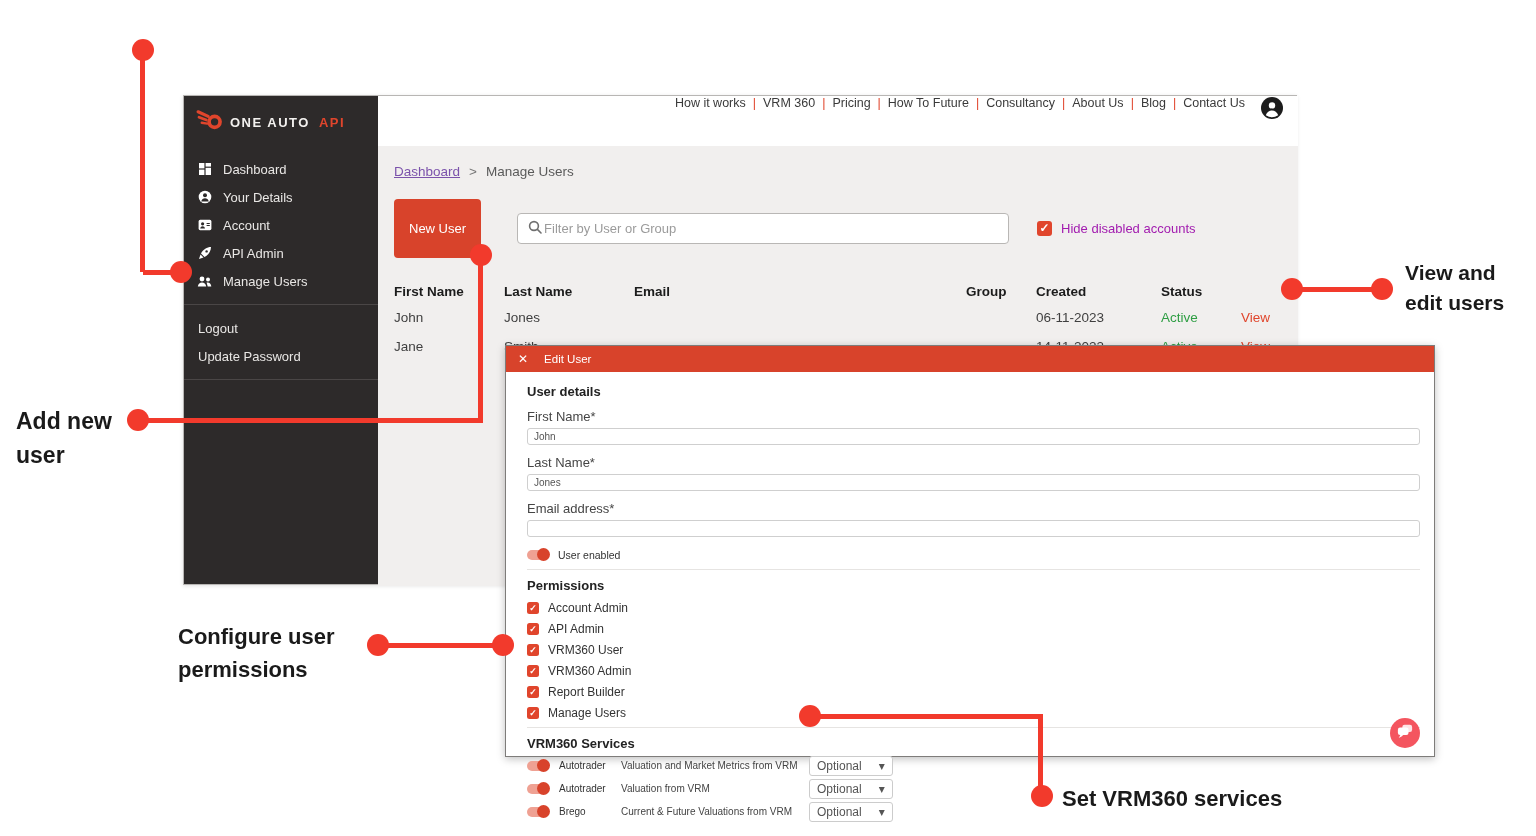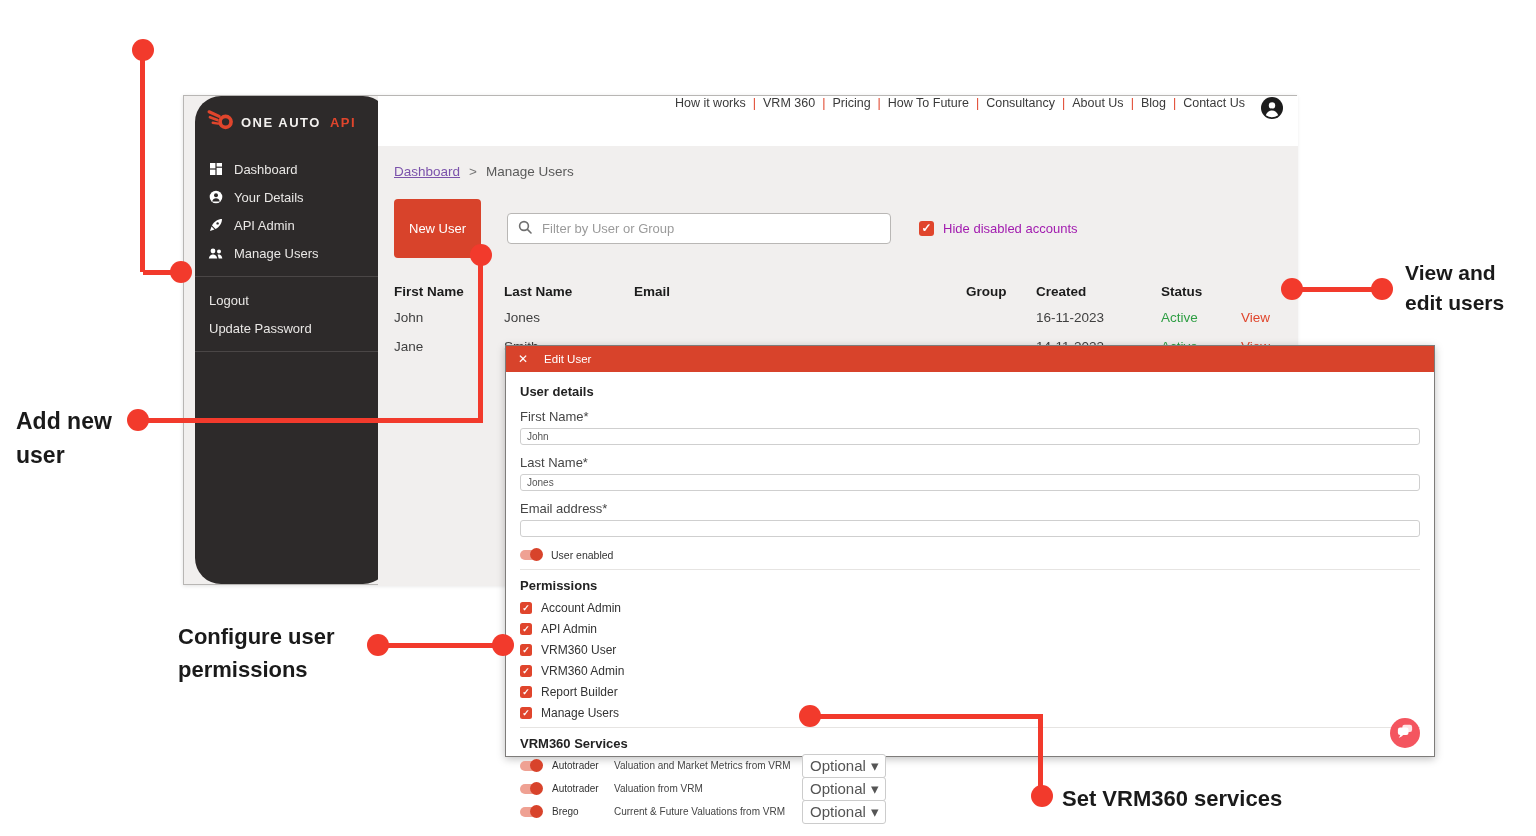--- a/index.html
+++ b/index.html
@@ -26,21 +26,21 @@
   .cC-v{left:478px;top:255px;width:5px;height:166px;} .cC-dot2{left:470px;top:244px;}
   
   .cD-dot1{left:367px;top:634px;} .cD-h{left:378px;top:643px;width:127px;height:5px;} .cD-dot2{left:492px;top:634px;}
   
   .cE-dot1{left:799px;top:705px;} .cE-h{left:810px;top:714px;width:233px;height:5px;}
   .cE-v{left:1038px;top:716px;width:5px;height:80px;} .cE-dot2{left:1031px;top:785px;}
 
   
   .window{position:absolute;left:183px;top:95px;width:1114px;height:490px;background:#f1efee;
           border:1px solid #b8b6b4;box-sizing:border-box;z-index:10;box-shadow:0 1px 4px rgba(0,0,0,.12);}
-  .sidebar{position:absolute;left:11px;top:0;width:194px;height:100%;background:#2d2a2a;border-radius:26px;}
+  .sidebar{position:absolute;left:0;top:0;width:194px;height:100%;background:#2d2a2a;}
   .logo{display:flex;align-items:center;gap:6px;padding:13px 10px 10px 12px;}
   .logo-brand{color:#f3f1ef;font-weight:700;font-size:13px;letter-spacing:1.5px;}
   .logo-suffix{color:#e0452c;font-weight:700;font-size:13px;letter-spacing:1.5px;margin-left:3px;}
   .side-nav{padding-top:10px;}
   .side-item{display:flex;align-items:center;gap:11px;height:28px;padding-left:13px;
              color:#e9e7e5;font-size:13px;cursor:pointer;}
   .side-item .ic{width:15px;display:flex;justify-content:center;}
   .side-div{border-top:1px solid #4a4646;margin:9px 0;}
   .side-item2{display:flex;align-items:center;height:28px;padding-left:14px;color:#e9e7e5;font-size:13px;cursor:pointer;}
 
@@ -52,60 +52,60 @@
 
   .content{position:absolute;left:194px;top:50px;width:920px;height:440px;background:#f1efee;
            padding:14px 16px;box-sizing:border-box;}
   .crumbs{display:flex;align-items:center;gap:9px;font-size:13.5px;margin-top:4px;}
   .crumb-link{color:#7b52ab;text-decoration:underline;cursor:pointer;}
   .crumb-sep{color:#777;}
   .crumb-cur{color:#5a5a5a;}
   .toolbar{display:flex;align-items:center;margin-top:20px;}
   .btn-newuser{background:#d8432b;color:#fff;font-size:13px;border:none;border-radius:4px;
                padding:22px 15px;cursor:pointer;font-family:inherit;}
-  .searchbox{margin-left:26px;width:384px;height:31px;background:#fff;border:1px solid #b9b7b5;
-             border-radius:4px;display:flex;align-items:center;padding:0 10px;gap:8px;box-sizing:border-box;}
+  .searchbox{margin-left:36px;width:492px;height:31px;background:#fff;border:1px solid #b9b7b5;
+             border-radius:4px;display:flex;align-items:center;padding:0 10px;gap:0;box-sizing:border-box;}
   .searchbox input{border:none;outline:none;flex:1;font-size:13px;color:#444;font-family:inherit;background:transparent;}
   .searchbox input::placeholder{color:#9b9b9b;}
   .hide-chk{display:flex;align-items:center;margin-left:28px;gap:9px;cursor:pointer;}
   .cbox{width:15px;height:15px;background:#e0452c;border-radius:3px;color:#fff;font-size:12px;
         line-height:15px;text-align:center;font-weight:700;}
   .hide-lbl{font-size:13px;color:#a21caf;}
   .utable{margin-top:22px;display:grid;grid-template-columns:110px 130px 332px 70px 125px 80px 41px;
           font-size:13.5px;row-gap:0;}
   .th{font-weight:700;color:#1c1c1c;padding:4px 0;}
   .td{color:#3f3f3f;padding:7px 0;}
   .td-status{color:#2f9e44;}
   .td-view{color:#e0452c;cursor:pointer;}
 
   
   .modal{position:absolute;left:505px;top:345px;width:930px;height:412px;background:#fff;
          border:1px solid #7e7c7a;box-sizing:border-box;z-index:20;box-shadow:0 2px 8px rgba(0,0,0,.25);}
   .modal-hdr{height:26px;background:#d8432b;display:flex;align-items:center;gap:16px;padding:0 12px;}
   .modal-close{color:#fff;font-size:12px;cursor:pointer;}
   .modal-title{color:#fff;font-size:11.5px;}
-  .modal-body{position:relative;padding:9px 14px 6px 14px;height:calc(100% - 26px);box-sizing:border-box;}
+  .modal-body{position:relative;padding:9px 14px 6px 21px;height:calc(100% - 26px);box-sizing:border-box;}
   .sec-h{font-size:13px;font-weight:700;color:#222;margin:3px 0 6px 0;}
   .fld-lbl{font-size:13px;color:#454545;margin:10px 0 2px 0;}
   .fld-in{width:100%;height:17px;border:1px solid #cfcfcf;border-radius:3px;font-size:10px;color:#555;
           padding:0 6px;box-sizing:border-box;font-family:inherit;outline:none;}
   .tgl-row{display:flex;align-items:center;gap:9px;margin:12px 0 6px 0;}
   .toggle{width:22px;height:10px;border-radius:6px;background:#efa193;position:relative;flex:0 0 22px;cursor:pointer;}
   .toggle::after{content:"";position:absolute;right:-1px;top:-2px;width:13px;height:13px;border-radius:50%;background:#d8432b;}
   .tgl-lbl{font-size:10.5px;color:#333;}
   .mdl-div{border-top:1px solid #e6e4e2;margin:8px 0;}
   .perm-row{display:flex;align-items:center;gap:9px;margin:8px 0;height:13px;cursor:pointer;}
   .cbox-sm{width:12px;height:12px;background:#e0452c;border-radius:2.5px;color:#fff;font-size:9px;
            line-height:12px;text-align:center;font-weight:700;flex:0 0 12px;}
   .perm-lbl{font-size:12px;color:#333;}
   .svc-row{display:flex;align-items:center;gap:10px;margin:6px 0;height:17px;}
   .svc-name{font-size:10px;color:#333;width:52px;}
   .svc-desc{font-size:10px;color:#444;width:178px;}
-  .opt-dd{border:1px solid #ccc;border-radius:3px;padding:2px 7px;font-size:15px;color:#555;
-          display:flex;align-items:center;gap:5px;cursor:pointer;background:#fff;}
+  .opt-dd{border:1px solid #ccc;border-radius:3px;padding:2px 7px;font-size:12px;color:#555;
+          display:flex;align-items:center;gap:17px;cursor:pointer;background:#fff;}
   .chat-fab{position:absolute;right:14px;bottom:8px;width:30px;height:30px;border-radius:50%;
             background:#f4555f;display:flex;align-items:center;justify-content:center;cursor:pointer;}
 </style>
 </head>
 <body>
 
 <div class="canvas">
 
   <div class="ann ann-viewedit">
     <div>View and</div>
@@ -177,20 +177,32 @@
               <circle cx="7" cy="7" r="6.3" fill="#fff"></circle>
               <circle cx="7" cy="5.3" r="2" fill="#2d2a2a"></circle>
               <path d="M3.2 11.6c.6-2.2 2-3.3 3.8-3.3s3.2 1.1 3.8 3.3" fill="#2d2a2a"></path>
             </svg>
           </span>
           <span>Your Details</span>
         </div>
         <div class="side-item">
           <span class="ic">
             <svg width="14" height="14" viewBox="0 0 14 14">
+              <rect x="0.6" y="1.8" width="12.8" height="10.4" rx="1.6" fill="#fff"></rect>
+              <circle cx="4.6" cy="5.8" r="1.6" fill="#2d2a2a"></circle>
+              <path d="M2.2 10.6c.3-1.6 1.2-2.4 2.4-2.4s2.1.8 2.4 2.4z" fill="#2d2a2a"></path>
+              <rect x="8.6" y="5" width="3.2" height="1" fill="#2d2a2a"></rect>
+                <rect x="8.6" y="7" width="3.2" height="1" fill="#2d2a2a"></rect>
+            </svg>
+          </span>
+          <span>Account</span>
+        </div>
+        <div class="side-item">
+          <span class="ic">
+            <svg width="14" height="14" viewBox="0 0 14 14">
               <path d="M13 1c-4 0-8 2.5-10 6.5l3.5 3.5C10.5 9 13 5 13 1z" fill="#fff"></path>
               <circle cx="8.6" cy="5.4" r="1.2" fill="#2d2a2a"></circle>
               <path d="M2.5 8.5L1 13l4.5-1.5z" fill="#fff"></path>
             </svg>
           </span>
           <span>API Admin</span>
         </div>
         <div class="side-item">
           <span class="ic">
             <svg width="15" height="13" viewBox="0 0 15 13">
@@ -268,21 +280,21 @@
         <div class="th">Email</div>
         <div class="th">Group</div>
         <div class="th">Created</div>
         <div class="th">Status</div>
         <div class="th"></div>
 
         <div class="td">John</div>
         <div class="td">Jones</div>
         <div class="td"></div>
         <div class="td"></div>
-        <div class="td">16-11-2023</div>
+        <div class="td">06-11-2023</div>
         <div class="td td-status">Active</div>
         <div class="td td-view">View</div>
 
         <div class="td">Jane</div>
         <div class="td">Smith</div>
         <div class="td"></div>
         <div class="td"></div>
         <div class="td">14-11-2023</div>
         <div class="td td-status">Active</div>
         <div class="td td-view">View</div>

